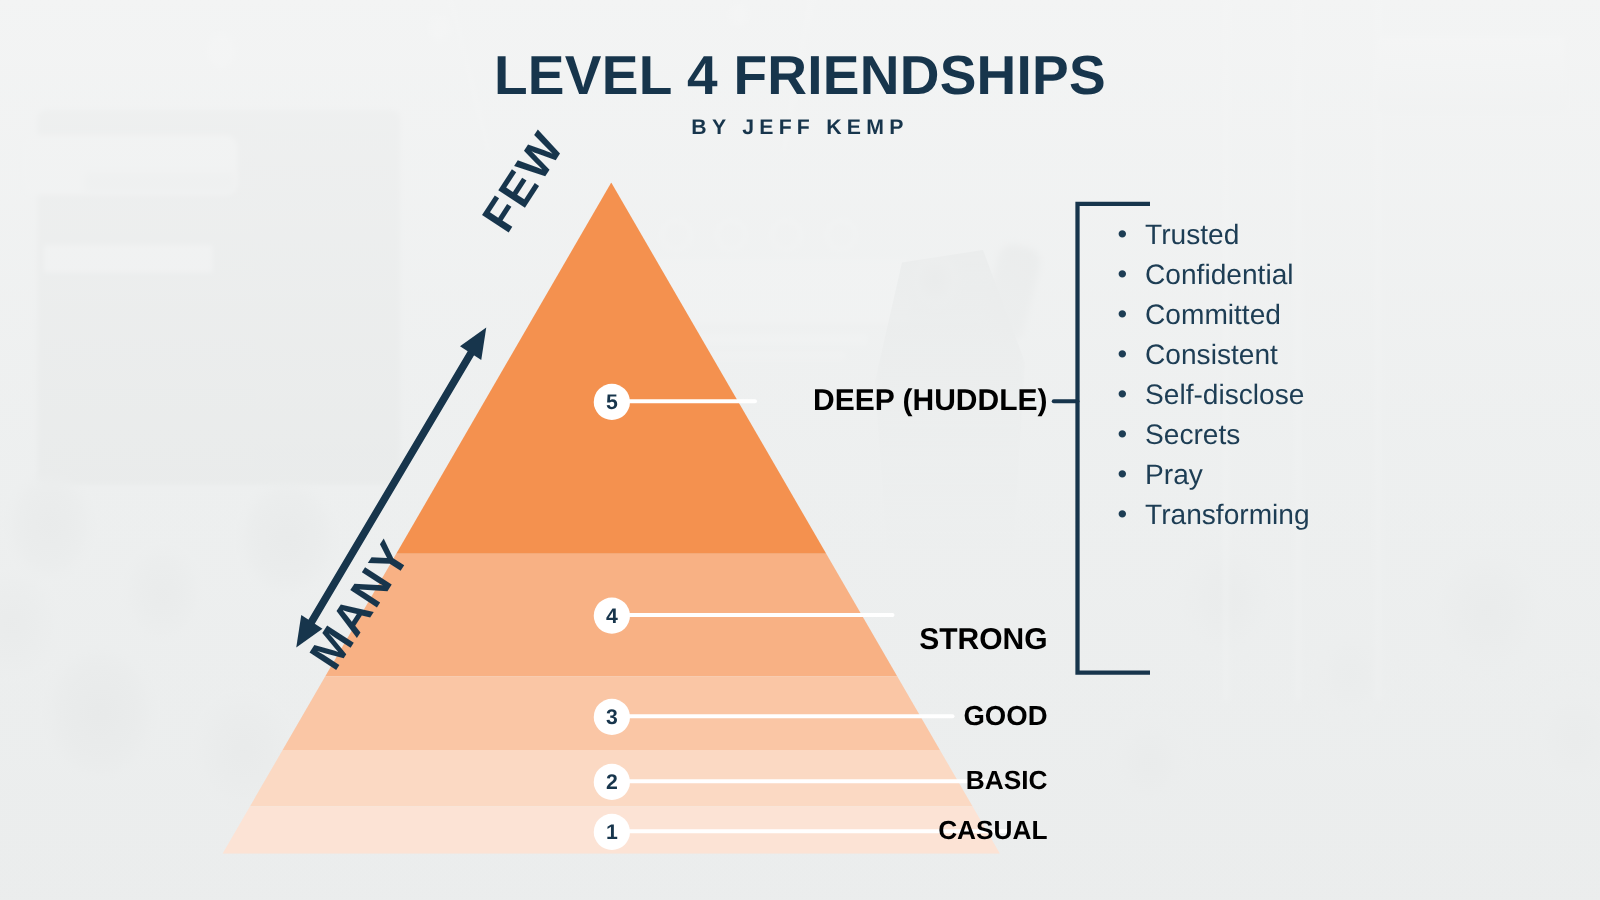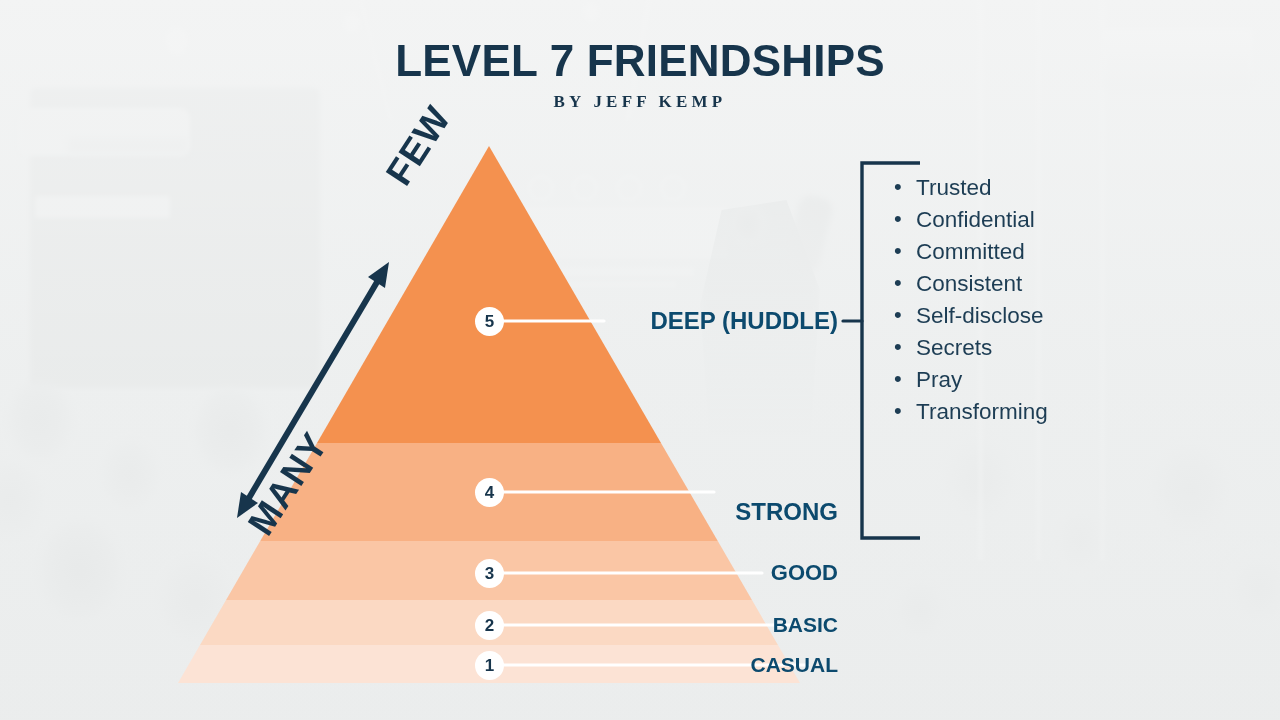--- a/index.html
+++ b/index.html
@@ -143,21 +143,20 @@
     position:absolute; left:0; right:0; top:36px;
     text-align:center;
     font-size:44px; font-weight:bold; letter-spacing:.2px;
     color:#17354c;
   }
   .byline {
     position:absolute; left:0; right:0; top:92px;
     text-align:center;
     font-size:17px; font-weight:bold; letter-spacing:4.2px;
     color:#17354c;
-    font-family:Liberation Serif, serif;
   }
 
   
   #pyramid { position:absolute; left:0; top:0; width:1280px; height:720px; }
 
   
   .slope-label {
     position:absolute;
     font-size:37px; font-weight:bold; letter-spacing:1px;
     color:#17354c; white-space:nowrap;
@@ -169,21 +168,21 @@
   .lvl-circle {
     position:absolute; width:29px; height:29px; border-radius:50%;
     background:#ffffff;
     display:flex; align-items:center; justify-content:center;
     font-size:17px; font-weight:bold; color:#17354c;
     z-index:6;
   }
   
   .lvl-name {
     position:absolute; right:auto;
-    font-weight:bold; color:#0c4a6e; white-space:nowrap;
+    font-weight:bold; color:#000000; white-space:nowrap;
     text-align:right; z-index:6;
   }
 
   
   #bullets {
     position:absolute; left:890px; top:172px;
     z-index:6;
   }
   #bullets li {
     list-style:none;
@@ -226,21 +225,21 @@
     <div class="sub"></div>
     <div class="sub2"></div>
   </div>
   <div class="layer speaker"></div>
   <div class="layer speaker-arm"></div>
   <div class="layer bg-wash"></div>
 </div>
 
 <div id="stage">
 
-  <div class="title">LEVEL 7 FRIENDSHIPS</div>
+  <div class="title">LEVEL 4 FRIENDSHIPS</div>
   <div class="byline">BY JEFF KEMP</div>
 
   <svg id="pyramid" viewBox="0 0 1280 720">
     <defs>
       <clipPath id="tri">
         <polygon points="489,146 800,683 178,683"></polygon>
       </clipPath>
     </defs>
 
     <g clip-path="url(#tri)">

